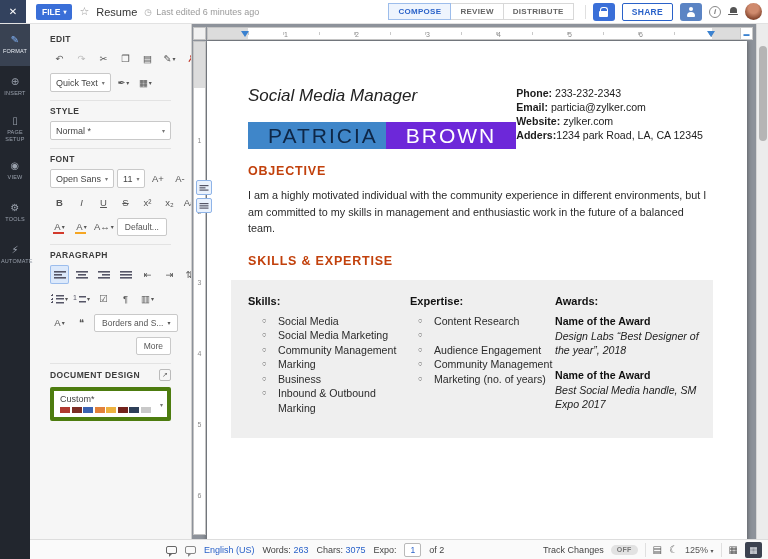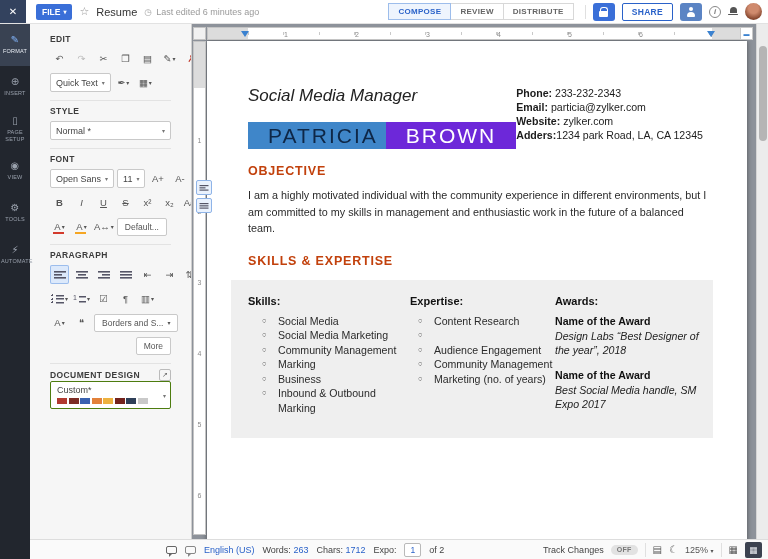--- a/index.html
+++ b/index.html
@@ -65,21 +65,21 @@
 .ibars.j{background-size:12px 1.6px,12px 1.6px,12px 1.6px;background-position:0 1px,0 4.2px,0 7.4px}
 .ibul{width:13px;height:11px;background-repeat:no-repeat;background-image:radial-gradient(circle,#556 55%,transparent 60%),radial-gradient(circle,#556 55%,transparent 60%),radial-gradient(circle,#556 55%,transparent 60%),linear-gradient(#556,#556),linear-gradient(#556,#556),linear-gradient(#556,#556);background-size:2.5px 2.5px,2.5px 2.5px,2.5px 2.5px,8px 1.5px,8px 1.5px,8px 1.5px;background-position:0 1px,0 4.7px,0 8.4px,5px 1.5px,5px 5.2px,5px 8.9px}
 .inum{position:relative;width:13px;height:11px;background-repeat:no-repeat;background-image:linear-gradient(#556,#556),linear-gradient(#556,#556);background-size:7px 1.5px,7px 1.5px;background-position:6px 2.5px,6px 7.5px}
 .inum::before{content:"1";position:absolute;left:0;top:0;font-size:7px;line-height:10px;color:#556}
 .ucolor{position:relative}
 .ucolor::after{content:"";position:absolute;left:3px;bottom:2px;width:11px;height:2.5px;background:#d33a2c}
 .ucolor.hl::after{background:#f5a623}
 .boldg{font-weight:bold}.italg{font-style:italic}.undg{text-decoration:underline}.strg{text-decoration:line-through}
 .design-hd{display:flex;align-items:center;justify-content:space-between}
 .extbox{width:12px;height:12px;border:1px solid #bbb;border-radius:2px;color:#666;font-size:7px;display:flex;align-items:center;justify-content:center}
-.design-dd{background:#fff;border:1px solid #4d7c0f;border-radius:2px;padding:3px 14px 4px 6px;position:relative;cursor:pointer}
+.design-dd{margin-top:6px;background:#fff;border:4px solid #4d7c0f;border-radius:2px;padding:3px 14px 4px 6px;position:relative;cursor:pointer}
 .design-val{font-size:9px;color:#444}
 .design-sw{display:flex;gap:1.5px;margin-top:3px}
 .sw{width:10px;height:6px;flex:none}
 .design-car{position:absolute;right:4px;top:10px;font-size:6px;color:#777}
 
 
 .canvas{position:absolute;left:192px;top:24px;right:0;bottom:20px;background:#8d929a;overflow:hidden}
 .rcorner{position:absolute;left:1px;top:3px;width:13px;height:13px;background:#f1f1f1;border:1px solid #c4c4c4;z-index:2}
 .hruler{position:absolute;left:15px;top:3px;width:540px;height:13px;background:#fff;border:1px solid #c4c4c4;z-index:2}
 .hr-ml{position:absolute;left:0;top:0;bottom:0;width:40px;background:#dcdcdc}
@@ -521,21 +521,21 @@
     <div class="thumb"></div>
   </div>
 </main>
 
 <footer class="statusbar">
   <div class="sb-sp"></div>
   <span class="ibubble"></span>
   <span class="ibubble alt"></span>
   <span class="blue">English (US)</span>
   <span><span class="sb-lbl">Words:</span> <span class="blue">263</span></span>
-  <span><span class="sb-lbl">Chars:</span> <span class="blue">1712</span></span>
+  <span><span class="sb-lbl">Chars:</span> <span class="blue">3075</span></span>
   <span><span class="sb-lbl">Expo:</span></span>
   <span class="pgbox">1</span>
   <span class="sb-lbl">of 2</span>
   <div class="sb-right">
     <span class="sb-lbl">Track Changes</span>
     <span class="offpill">OFF</span>
     <span class="vsep"></span>
     <span class="sbic">▤</span>
     <span class="sbic">☾</span>
     <span><span>125%</span> <span class="car">▾</span></span>

